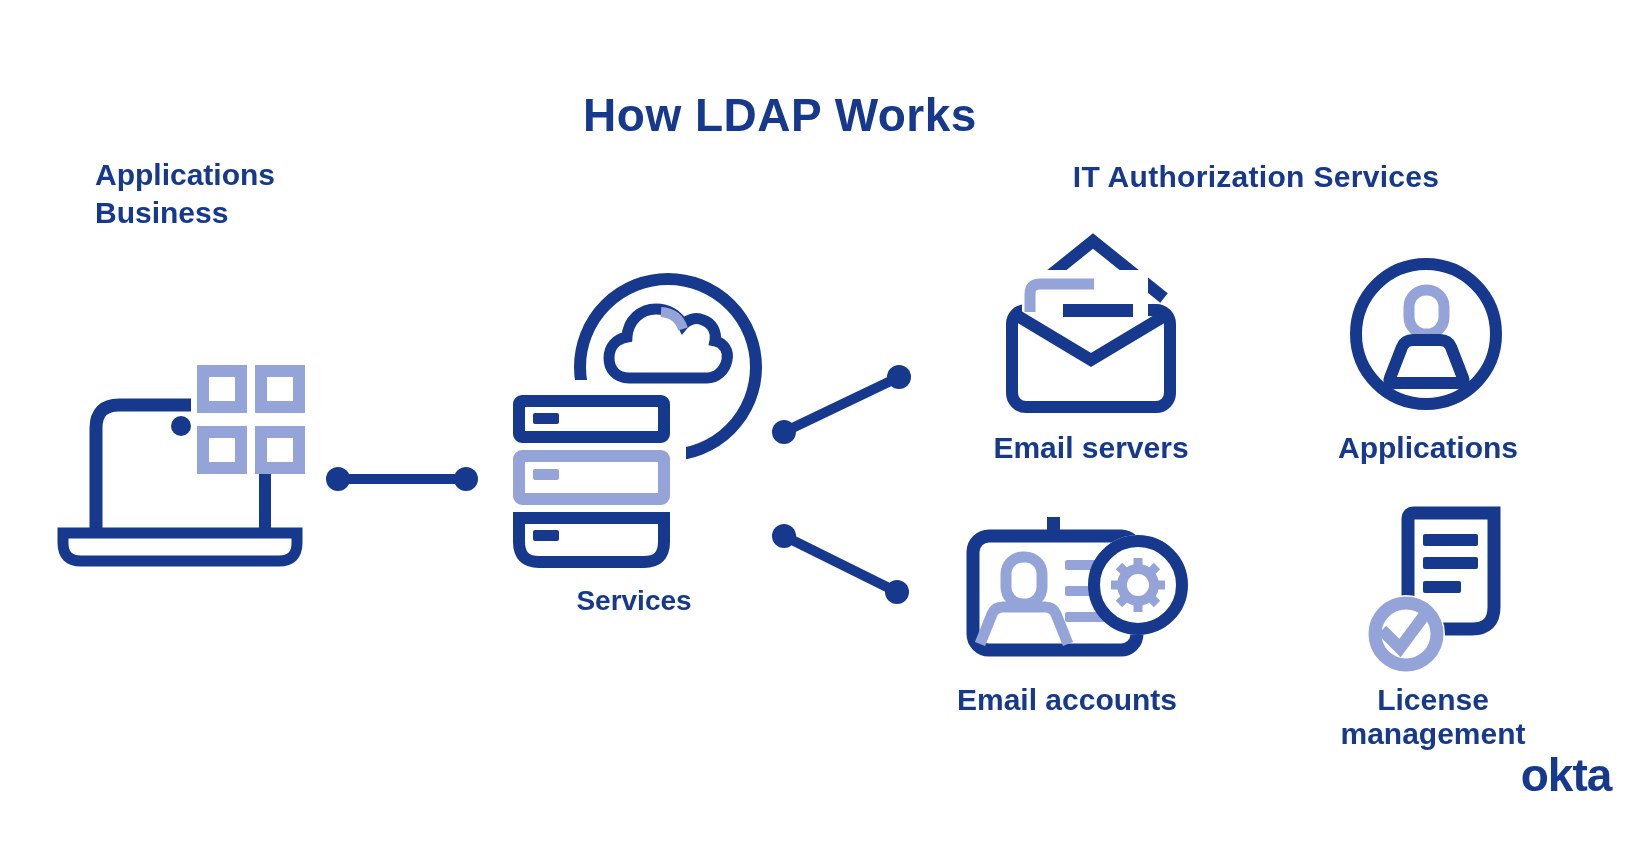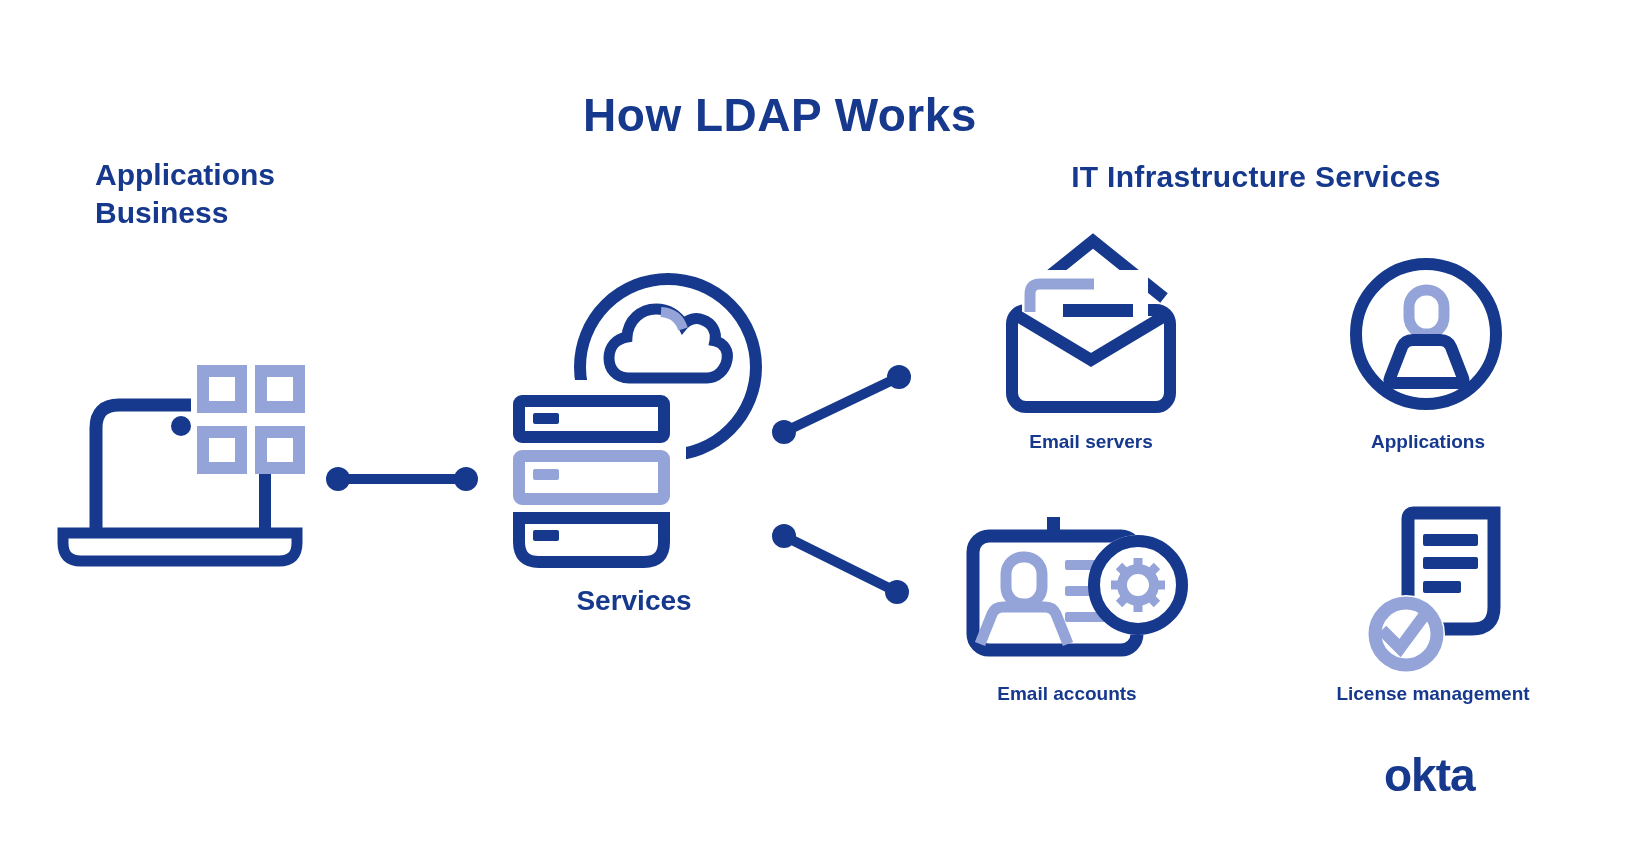--- a/index.html
+++ b/index.html
@@ -15,21 +15,21 @@
     font-family:"Liberation Sans", sans-serif;
     color:var(--navy);
   }
   .abs{position:absolute;}
   .label{position:absolute;font-weight:bold;color:var(--navy);}
   .center{text-align:center;}
   .title{font-size:46px;letter-spacing:.5px;}
   .section-h{font-size:30px;letter-spacing:.3px;}
   .big-label{font-size:30px;line-height:38px;}
   .mid-label{font-size:28px;line-height:33px;}
-  .svc-label{font-size:19px;}
+  .svc-label{font-size:30px;}
   .logo{font-size:46px;font-weight:bold;letter-spacing:-1px;color:var(--navy);}
   svg{position:absolute;overflow:visible;}
   
   .sn{stroke:var(--navy);}
   .sp{stroke:var(--periwinkle);}
   .hw{stroke:var(--background);}
   .fn{fill:var(--navy);}
   .fp{fill:var(--periwinkle);}
   .fw{fill:var(--background);}
   .nf{fill:none;}
@@ -37,21 +37,21 @@
 </head>
 <body>
 
 <div class="label title center abs" style="left:480px;top:60px;width:600px;margin-top:28px;">How LDAP Works</div>
 
 <div class="label big-label abs" style="left:95px;top:156px;">
   <div>Applications</div>
   <div>Business</div>
 </div>
 
-<div class="label section-h center abs" style="left:1006px;top:160px;width:500px;">IT Infrastructure Services</div>
+<div class="label section-h center abs" style="left:1006px;top:160px;width:500px;">IT Authorization Services</div>
 
 <svg style="left:0;top:0" width="1640" height="856" viewBox="0 0 1640 856">
   <g>
     <line class="sn" stroke-width="10" x1="338" y1="479" x2="466" y2="479"></line>
     <circle class="fn" cx="338" cy="479" r="12"></circle>
     <circle class="fn" cx="466" cy="479" r="12"></circle>
   </g>
   <g>
     <line class="sn" stroke-width="10" x1="784" y1="432" x2="899" y2="377"></line>
     <circle class="fn" cx="784" cy="432" r="12"></circle>
@@ -130,13 +130,13 @@
   <path class="sn fw" stroke-width="13" d="M1414,513 H1494 V607 Q1494,629 1472,629 H1408 V519 Q1408,513 1414,513 Z"></path>
   <rect class="fn" x="1423" y="534" width="55" height="12" rx="2"></rect>
   <rect class="fn" x="1423" y="557" width="55" height="12" rx="2"></rect>
   <rect class="fn" x="1423" y="581" width="38" height="12" rx="2"></rect>
   <circle class="hw fw" stroke-width="16" cx="1406" cy="634" r="31"></circle>
   <circle class="sp fw" stroke-width="13" cx="1406" cy="634" r="31"></circle>
   <path class="sp nf" stroke-width="12" d="M1382,630 L1400,648 L1426,613"></path>
 </svg>
 <div class="label svc-label center abs" style="left:1283px;top:683px;width:300px;">License management</div>
 
-<div class="logo abs" style="left:1384px;top:748px;width:120px;text-align:left;">okta</div>
+<div class="logo abs" style="left:1506px;top:748px;width:120px;text-align:center;">okta</div>
 
 </body></html>

